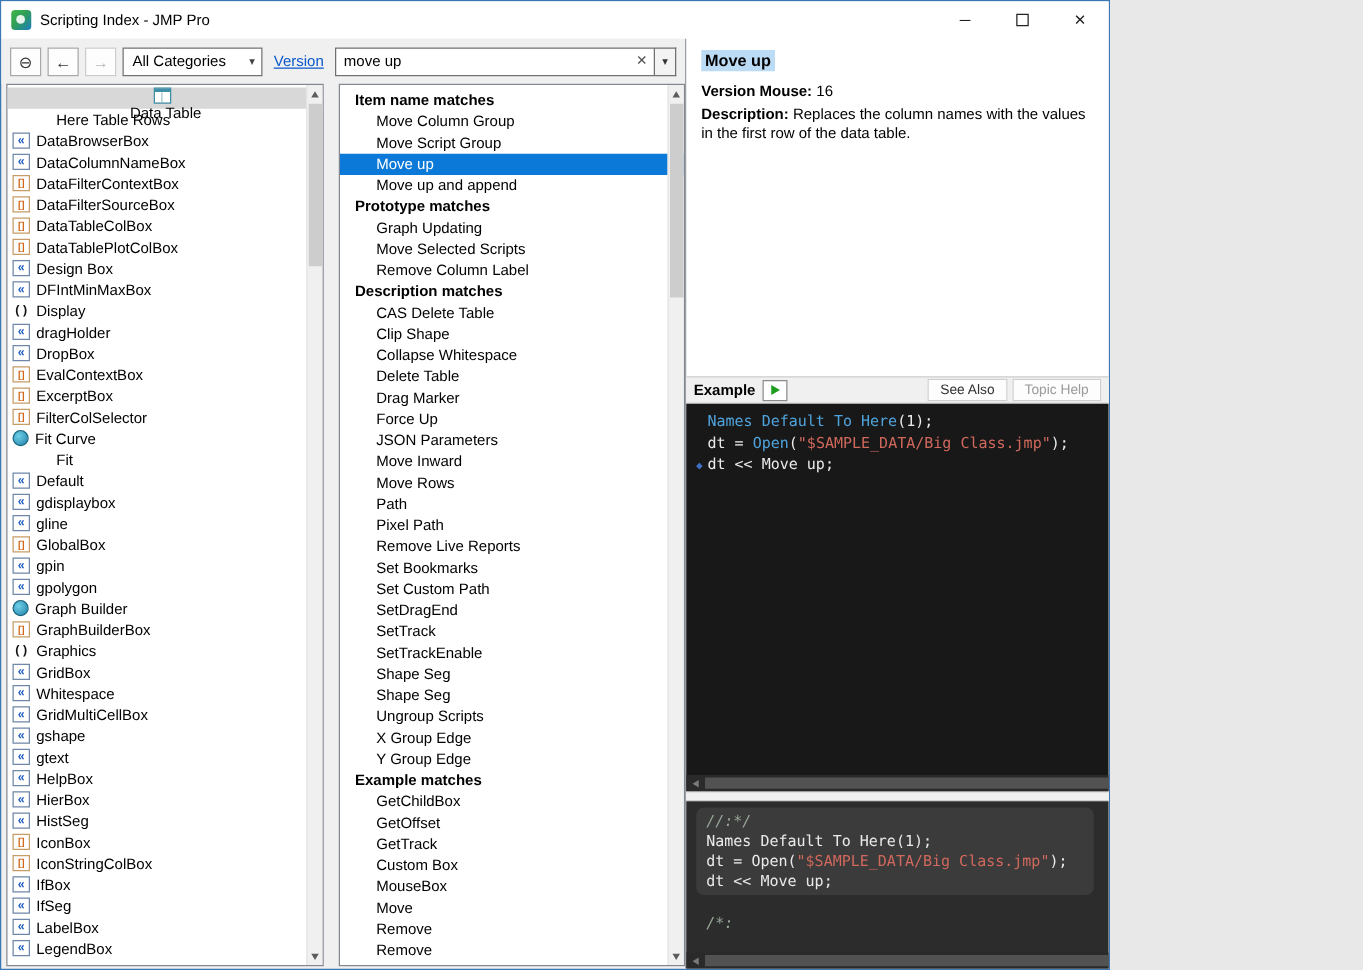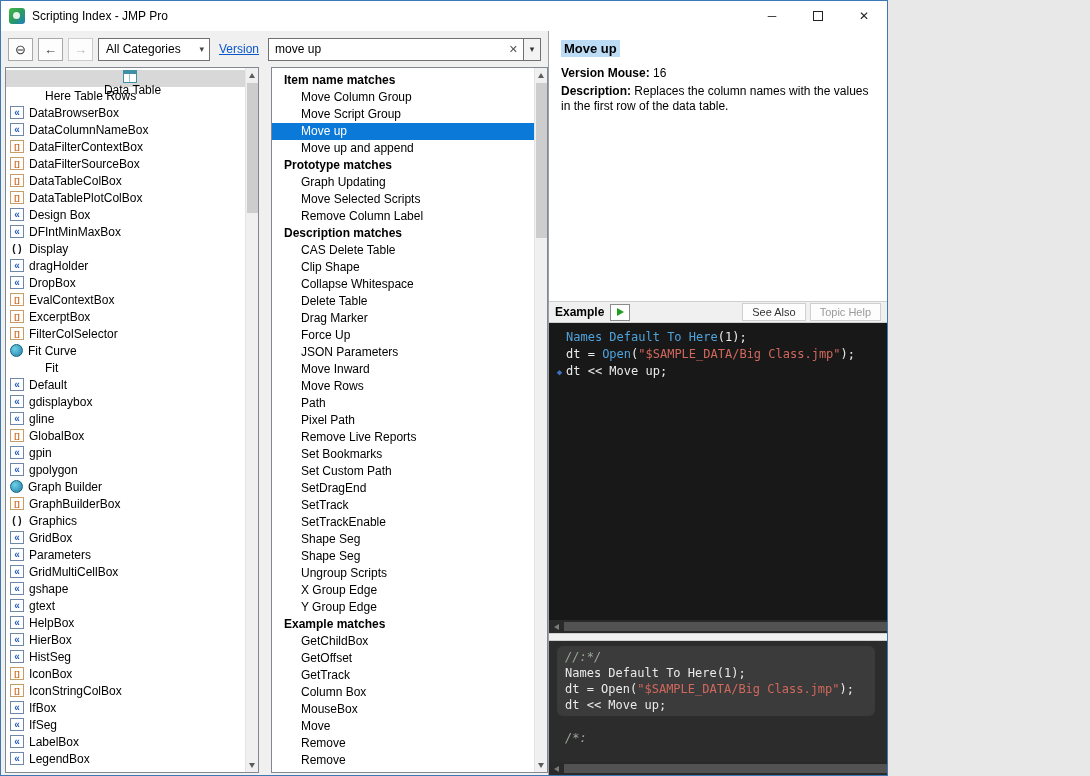--- a/index.html
+++ b/index.html
@@ -251,21 +251,21 @@
           <div class="cat-row" style="padding-left: 4px;">
             <span class="cicon ic-paren">( )</span>
             <span class="clabel">Graphics</span>
           </div>
           <div class="cat-row" style="padding-left: 4px;">
             <span class="cicon ic-blue">«</span>
             <span class="clabel">GridBox</span>
           </div>
           <div class="cat-row" style="padding-left: 4px;">
             <span class="cicon ic-blue">«</span>
-            <span class="clabel">Parameters</span>
+            <span class="clabel">Whitespace</span>
           </div>
           <div class="cat-row" style="padding-left: 4px;">
             <span class="cicon ic-blue">«</span>
             <span class="clabel">GridMultiCellBox</span>
           </div>
           <div class="cat-row" style="padding-left: 4px;">
             <span class="cicon ic-blue">«</span>
             <span class="clabel">gshape</span>
           </div>
           <div class="cat-row" style="padding-left: 4px;">
@@ -353,21 +353,21 @@
           <div class="res-item">SetTrackEnable</div>
           <div class="res-item">Shape Seg</div>
           <div class="res-item">Shape Seg</div>
           <div class="res-item">Ungroup Scripts</div>
           <div class="res-item">X Group Edge</div>
           <div class="res-item">Y Group Edge</div>
           <div class="res-header">Example matches</div>
           <div class="res-item">GetChildBox</div>
           <div class="res-item">GetOffset</div>
           <div class="res-item">GetTrack</div>
-          <div class="res-item">Column Box</div>
+          <div class="res-item">Custom Box</div>
           <div class="res-item">MouseBox</div>
           <div class="res-item">Move</div>
           <div class="res-item">Remove</div>
           <div class="res-item">Remove</div>
         </div>
       <div class="vscroll">
         <div class="sb-arrow up">
             <span class="tri-up"></span>
           </div>
         <div class="sb-thumb"></div>

